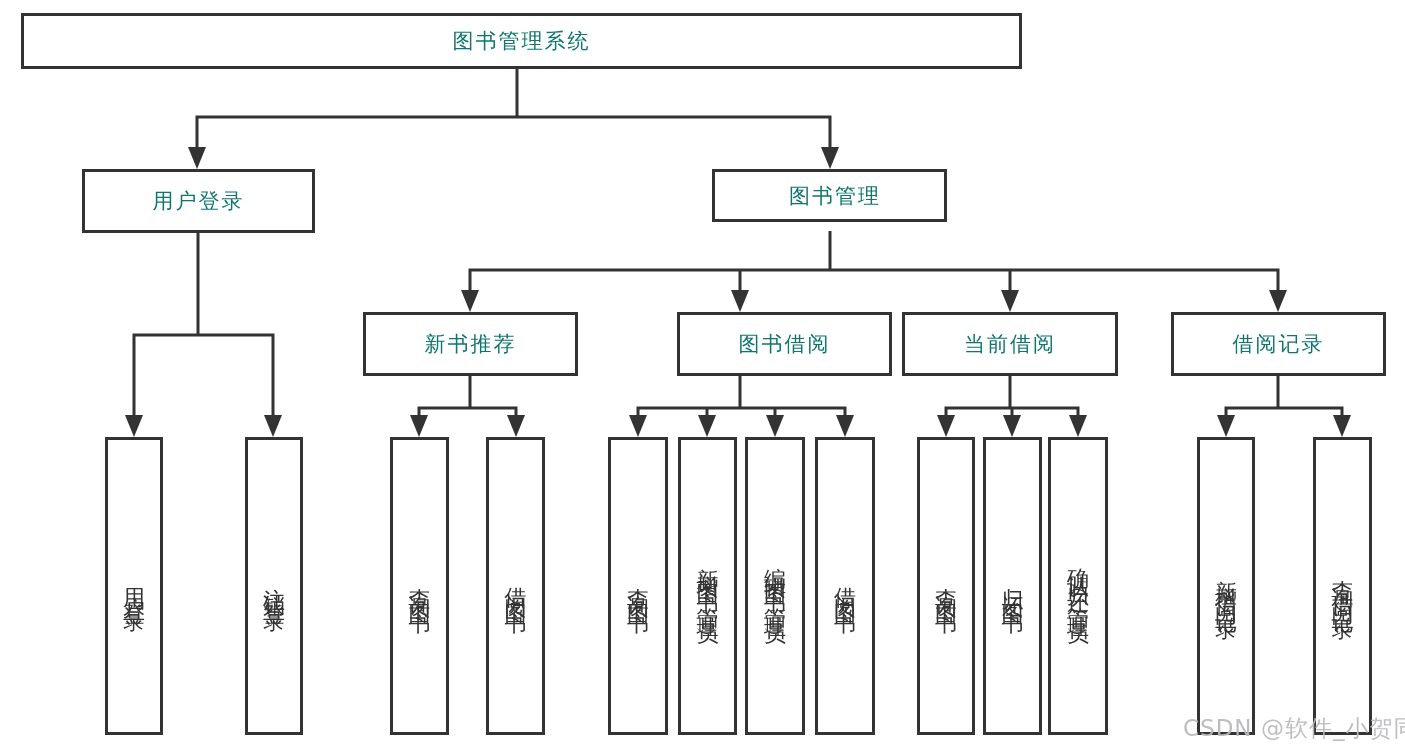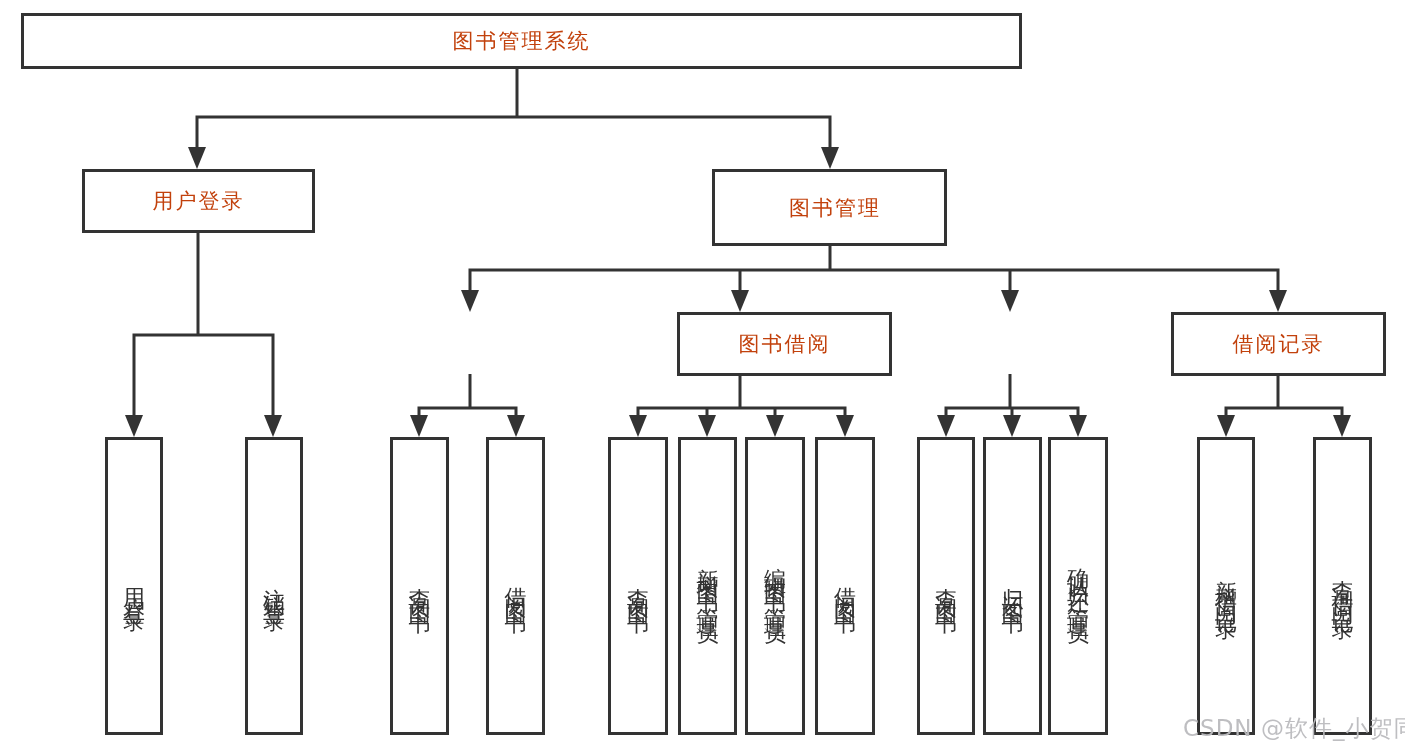--- a/index.html
+++ b/index.html
@@ -8,29 +8,29 @@
     font-family:"DejaVu Sans","Liberation Sans",sans-serif; color:#333333;
     overflow:hidden;
   }
   .connectors { position:absolute; left:0; top:0; width:1405px; height:747px; }
   .connectors path { stroke:#333333; stroke-width:3; fill:none; }
   .connectors path.head { fill:#333333; stroke:none; }
   .box {
     position:absolute; box-sizing:border-box; border:3px solid #333333;
     background:#ffffff; display:flex; align-items:center; justify-content:center;
   }
-  .hlbl { font-size:21px; color:#c2410c; letter-spacing:2px; white-space:nowrap; }
+  .hlbl { font-size:21px; color:#0f766e; letter-spacing:2px; white-space:nowrap; }
   .vlbl {
     writing-mode:vertical-rl; text-orientation:mixed;
     font-size:22px; line-height:1; letter-spacing:8px; color:#333333;
     white-space:nowrap;
   }
   .root { left:21px; top:13px; width:1001px; height:56px; }
   .lv2a { left:82px;  top:169px; width:233px; height:64px; }
-  .lv2b { left:712px; top:169px; width:235px; height:77px;padding-left:11px; }
+  .lv2b { left:712px; top:169px; width:235px; height:53px;padding-left:11px; }
   .lv3  { top:312px; height:64px; width:215px; }
   .leaf { top:437px; height:298px; }
   .watermark {
     position:absolute; left:1183px; top:713px; z-index:5;
     font-size:23px; color:rgba(186,186,190,0.95); letter-spacing:1px;
     white-space:nowrap;
   }
 </style>
 </head>
 <body>
@@ -89,22 +89,28 @@
     <span class="hlbl">图书管理系统</span>
   </div>
 
   <div class="box lv2a">
     <span class="hlbl">用户登录</span>
   </div>
   <div class="box lv2b">
     <span class="hlbl">图书管理</span>
   </div>
 
+  <div class="box lv3" style="left:363px;">
+    <span class="hlbl">新书推荐</span>
+  </div>
   <div class="box lv3" style="left:633px;margin-left:44px;">
     <span class="hlbl">图书借阅</span>
+  </div>
+  <div class="box lv3" style="left:902px;width:216px;">
+    <span class="hlbl">当前借阅</span>
   </div>
   <div class="box lv3" style="left:1171px;">
     <span class="hlbl">借阅记录</span>
   </div>
 
   <div class="box leaf" style="left:105px;width:58px;">
     <span class="vlbl">用户登录</span>
   </div>
   <div class="box leaf" style="left:245px;width:58px;">
     <span class="vlbl">注销登录</span>

